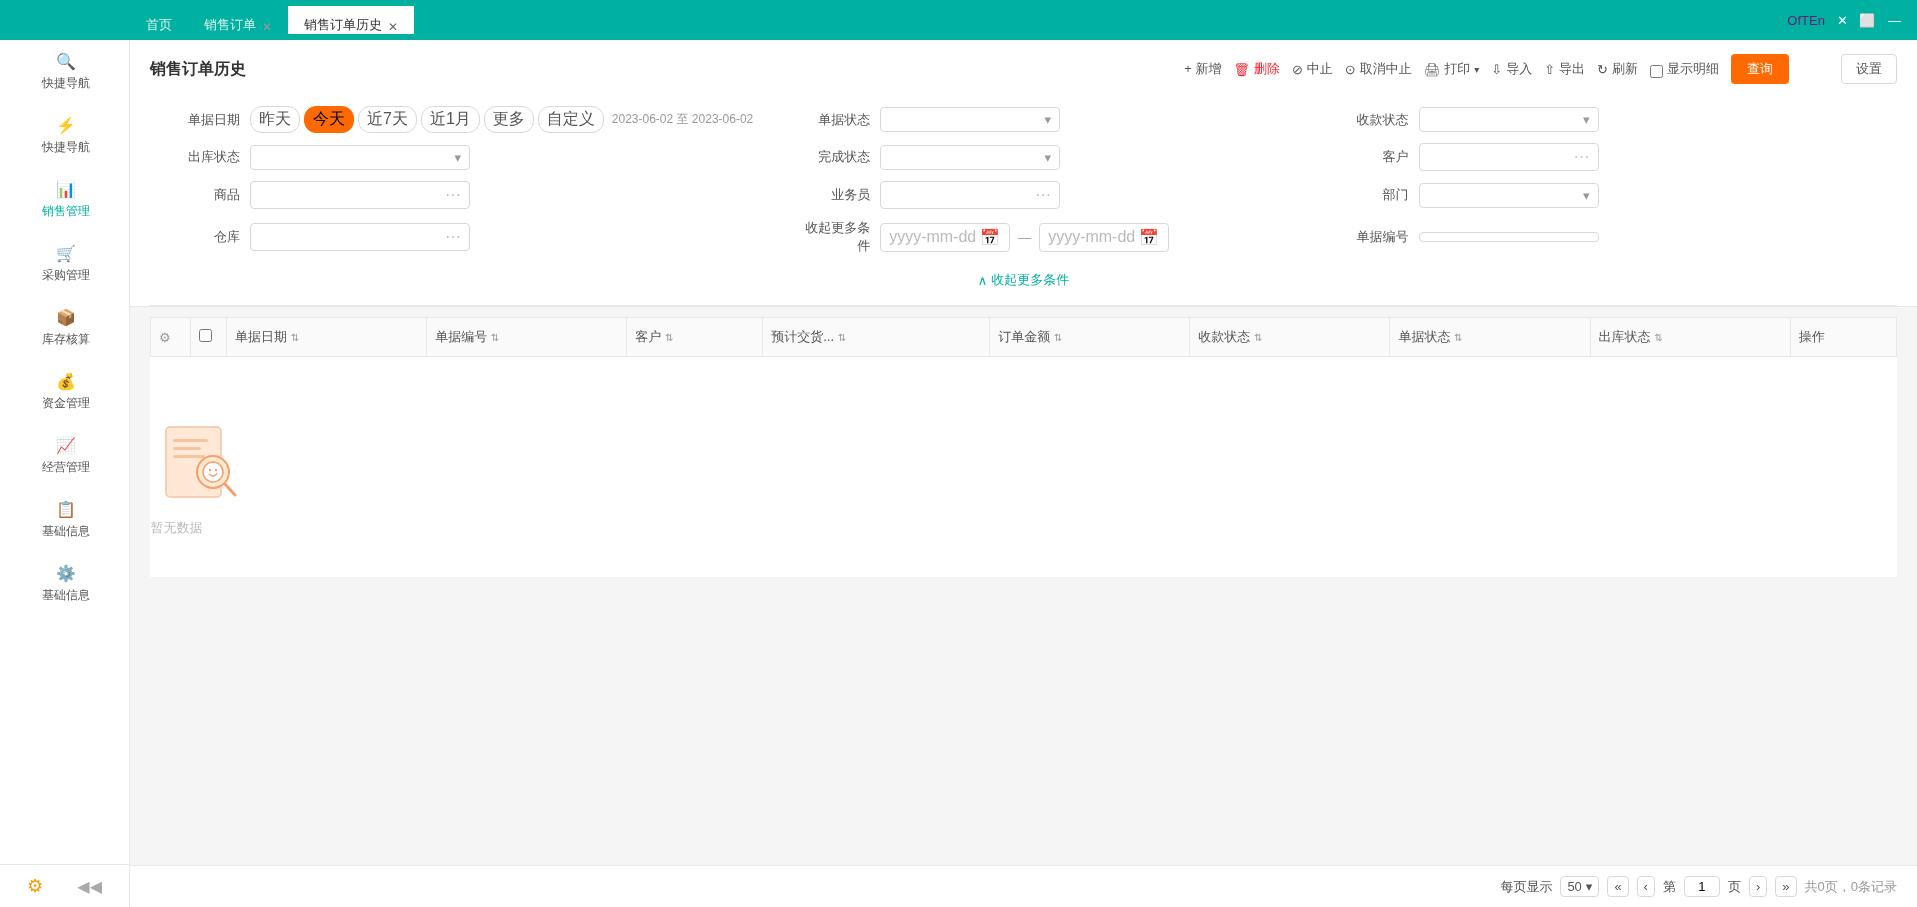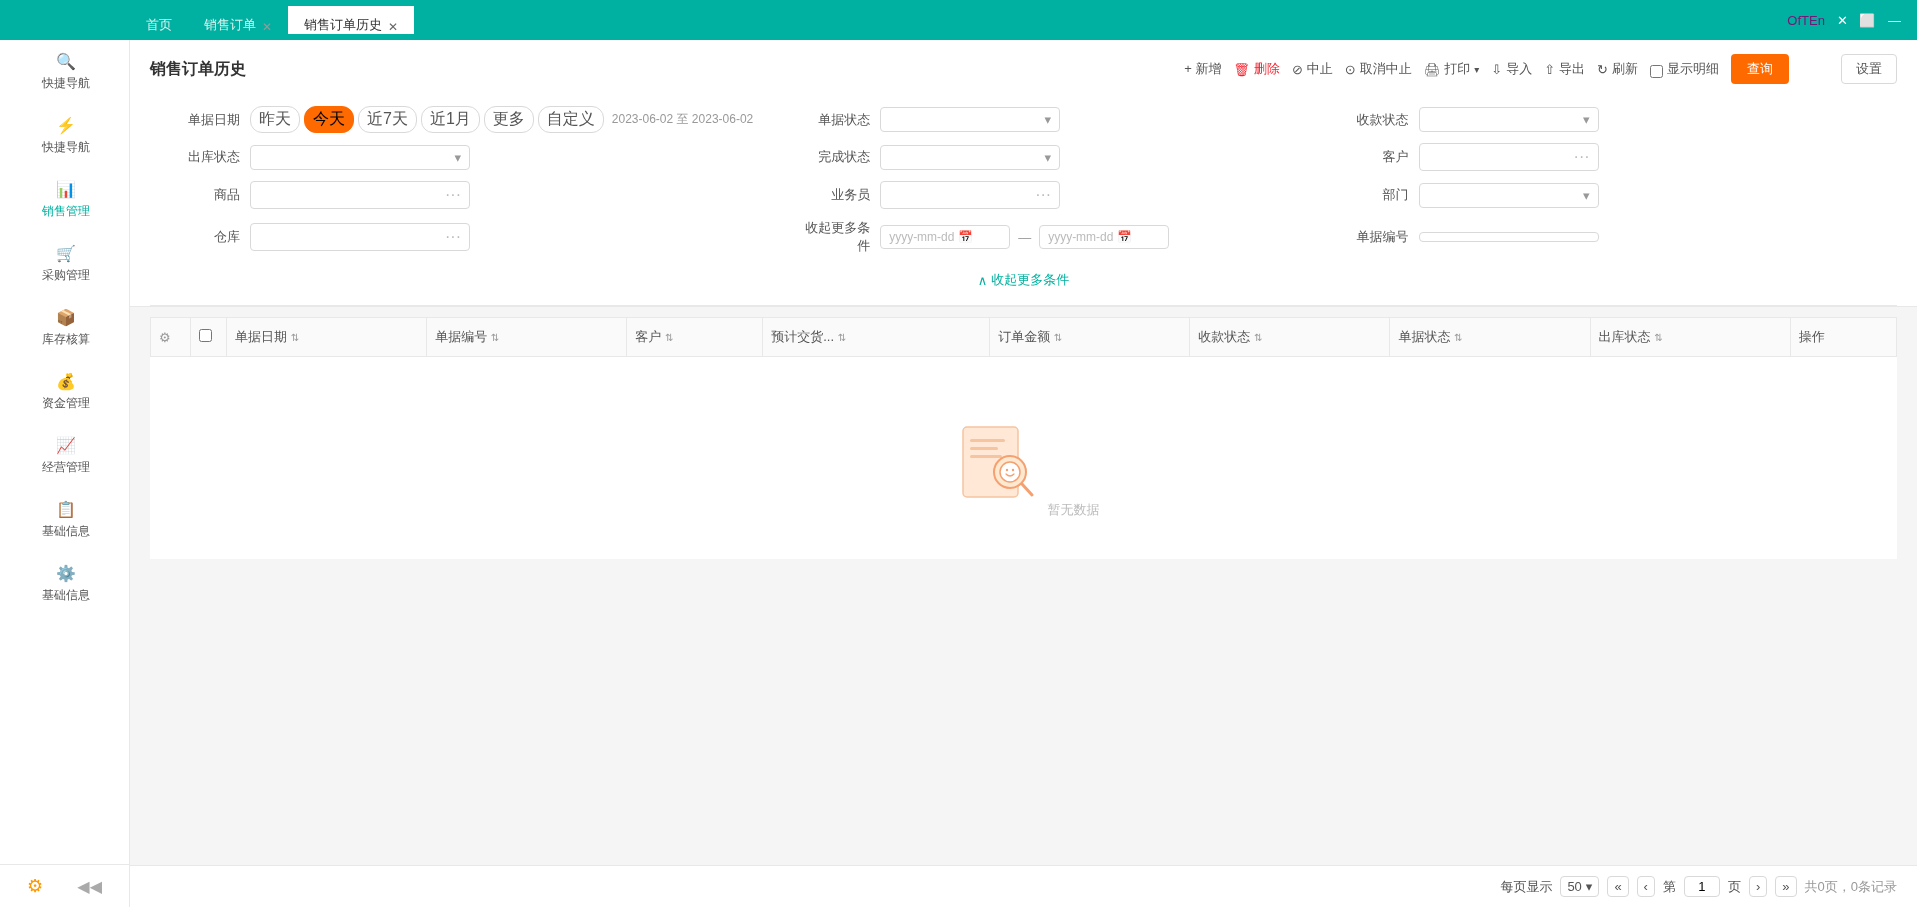--- a/index.html
+++ b/index.html
@@ -42,35 +42,35 @@
     .filter-label { width: 80px; color: #555; font-size: 13px; text-align: right; padding-right: 10px; flex-shrink: 0; }
     .filter-value { flex: 1; display: flex; align-items: center; gap: 8px; }
     .date-btn-group { display: flex; align-items: center; gap: 4px; }
     .date-btn { padding: 2px 8px; border-radius: 12px; border: 1px solid #d9d9d9; background: #fff; font-size: 16px; cursor: pointer; color: #555; }
     .date-btn.active { background: #ff6a00; color: #000000; border-color: #ff6a00; }
     .date-range { color: #999; font-size: 12px; }
     .select-field { display: flex; align-items: center; border: 1px solid #d9d9d9; border-radius: 4px; background: #fff; padding: 4px 8px; min-width: 200px; cursor: pointer; }
     .select-field .chevron { margin-left: auto; color: #999; }
     .select-field-text { color: #999; font-size: 13px; flex: 1; }
     .dots-btn { color: #bbb; cursor: pointer; font-size: 16px; margin-left: 4px; }
-    .date-input { border: 1px solid #d9d9d9; border-radius: 4px; background: #fff; padding: 4px 8px; color: #bbb; font-size: 12px; width: 130px; display: inline-flex; align-items: center; gap: 4px; cursor: pointer; }
+    .date-input { border: 1px solid #d9d9d9; border-radius: 4px; background: #fff; padding: 4px 8px; color: #bbb; font-size: 16px; width: 130px; display: inline-flex; align-items: center; gap: 4px; cursor: pointer; }
     .cal-icon { color: #00b0a0; }
     .dash { color: #999; margin: 0 4px; }
     .collapse-btn { display: flex; align-items: center; justify-content: center; width: 100%; padding: 6px 0; color: #00b0a0; font-size: 13px; cursor: pointer; gap: 4px; }
 
     
     .table-area { flex: 1; overflow: auto; padding: 10px 20px; }
     .data-table { width: 100%; border-collapse: collapse; background: #fff; }
     .data-table th { background: #fafafa; border: 1px solid #e8e8e8; padding: 10px 8px; font-weight: 500; color: #555; font-size: 13px; white-space: nowrap; text-align: left; }
     .data-table td { border: 1px solid #e8e8e8; padding: 10px 8px; color: #333; font-size: 13px; }
     .sort-icon { color: #999; font-size: 10px; }
     .gear-cell { text-align: center; width: 40px; }
     .gear-icon { color: #999; cursor: pointer; }
     .checkbox-cell { text-align: center; width: 36px; }
-    .empty-area { display: flex; align-items: flex-end; justify-content: center; padding: 60px 0 40px; font-family: Liberation Mono, monospace; }
+    .empty-area { display: flex; flex-direction: column; align-items: flex-start; justify-content: center; padding: 60px 0 40px; font-family: Liberation Mono, monospace; }
     .empty-icon { width: 100px; height: 90px; position: relative; margin-bottom: 12px; }
     .empty-text { color: #bbb; font-size: 13px; }
 
     
     .pagination-bar { background: #fff; border-top: 1px solid #e8e8e8; padding: 10px 20px; display: flex; align-items: center; justify-content: flex-end; gap: 8px; font-size: 13px; color: #555; flex-shrink: 0; }
     .page-size-box { border: 1px solid #d9d9d9; border-radius: 4px; padding: 2px 6px; font-size: 13px; display: flex; align-items: center; gap: 4px; cursor: pointer; }
     .pag-btn { border: 1px solid #d9d9d9; border-radius: 4px; background: #fff; padding: 2px 6px; cursor: pointer; color: #555; font-size: 13px; }
     .pag-btn:disabled { color: #ccc; }
     .page-input { border: 1px solid #d9d9d9; border-radius: 4px; padding: 2px 4px; width: 36px; text-align: center; font-size: 13px; }
     .total-text { color: #999; font-size: 13px; }

